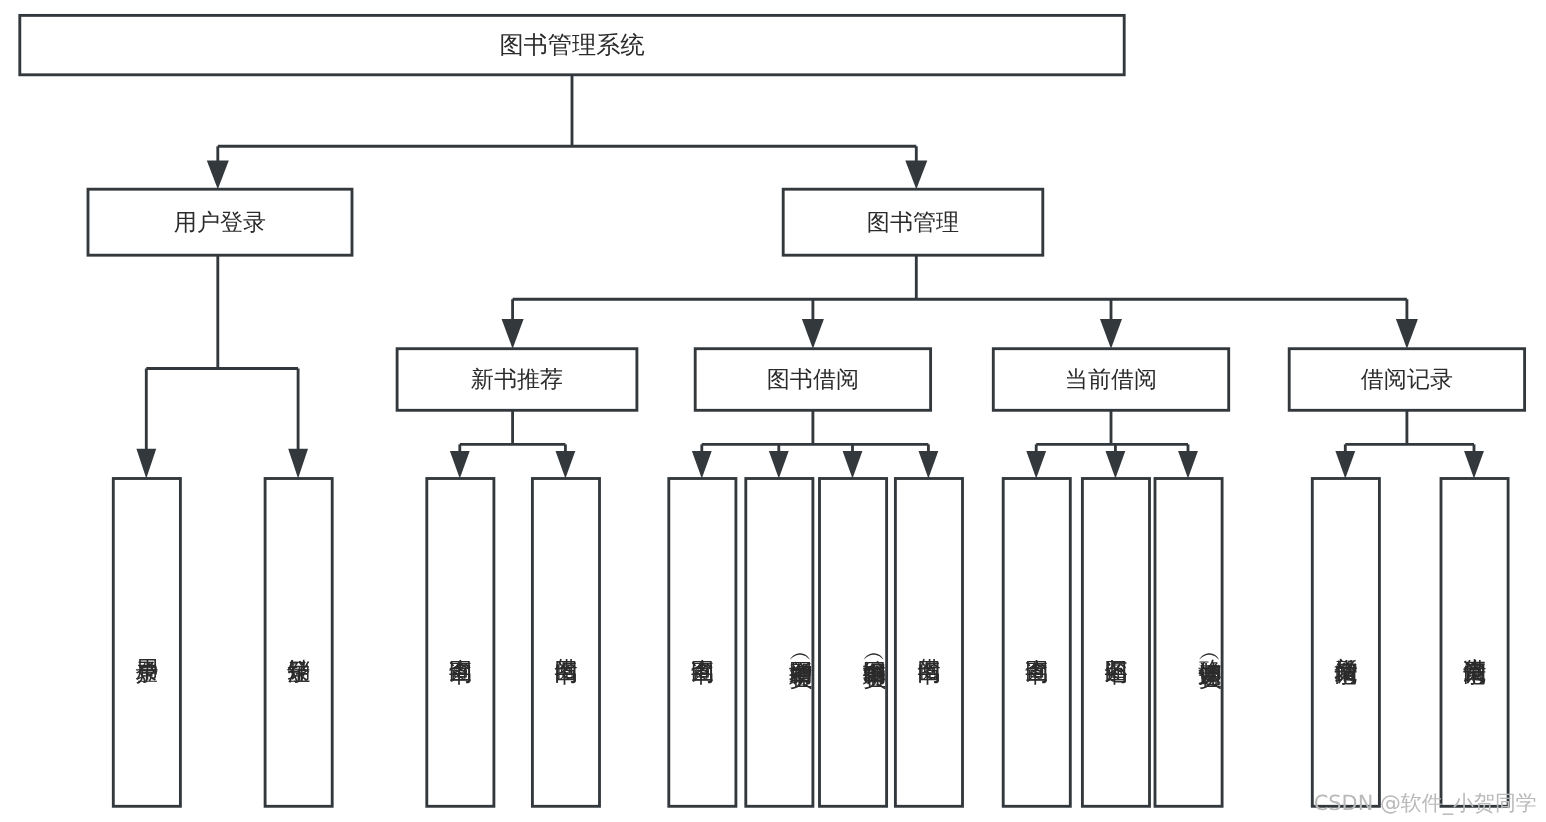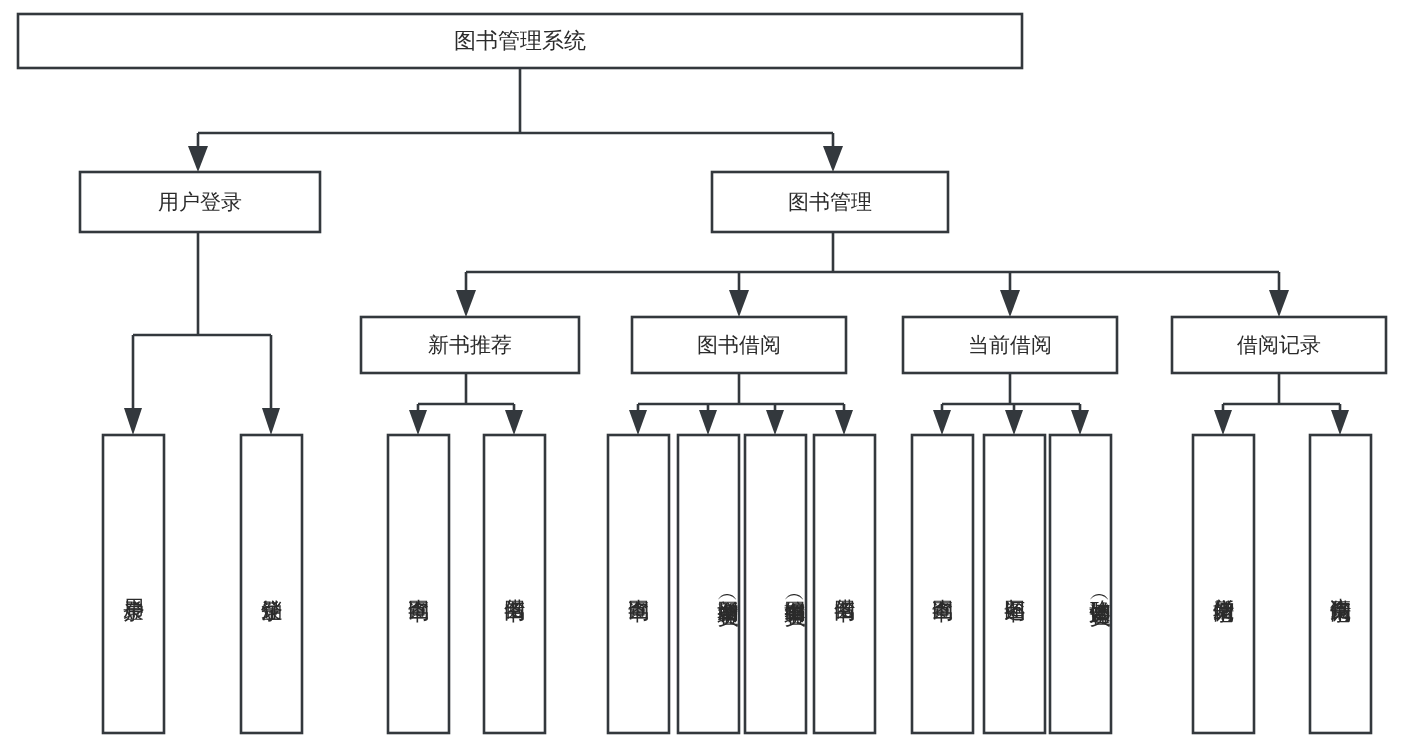--- a/index.html
+++ b/index.html
@@ -200,13 +200,14 @@
   <div class="vlabel" style="left:608px; top:435px; width:61px; height:298px;">查询图书</div>
   <div class="vlabel" style="left:678px; top:435px; width:61px; height:298px; align-items:flex-start; padding-top:6px; box-sizing:border-box;">新增图书（管理员）</div>
   <div class="vlabel" style="left:745px; top:435px; width:61px; height:298px; align-items:flex-start; padding-top:6px; box-sizing:border-box;">编辑图书（管理员）</div>
   <div class="vlabel" style="left:814px; top:435px; width:61px; height:298px;">借阅图书</div>
   <div class="vlabel" style="left:912px; top:435px; width:61px; height:298px;">查询图书</div>
   <div class="vlabel" style="left:984px; top:435px; width:61px; height:298px;">归还图书</div>
   <div class="vlabel" style="left:1050px; top:435px; width:61px; height:298px; align-items:flex-start; padding-top:6px; box-sizing:border-box;">确认归还（管理员）</div>
   <div class="vlabel" style="left:1193px; top:435px; width:61px; height:298px;">新增借阅记录</div>
   <div class="vlabel" style="left:1310px; top:435px; width:61px; height:298px;">查询借阅记录</div>
 
+  <div class="watermark">CSDN @软件_小贺同学</div>
 </div>
 
 </body></html>

